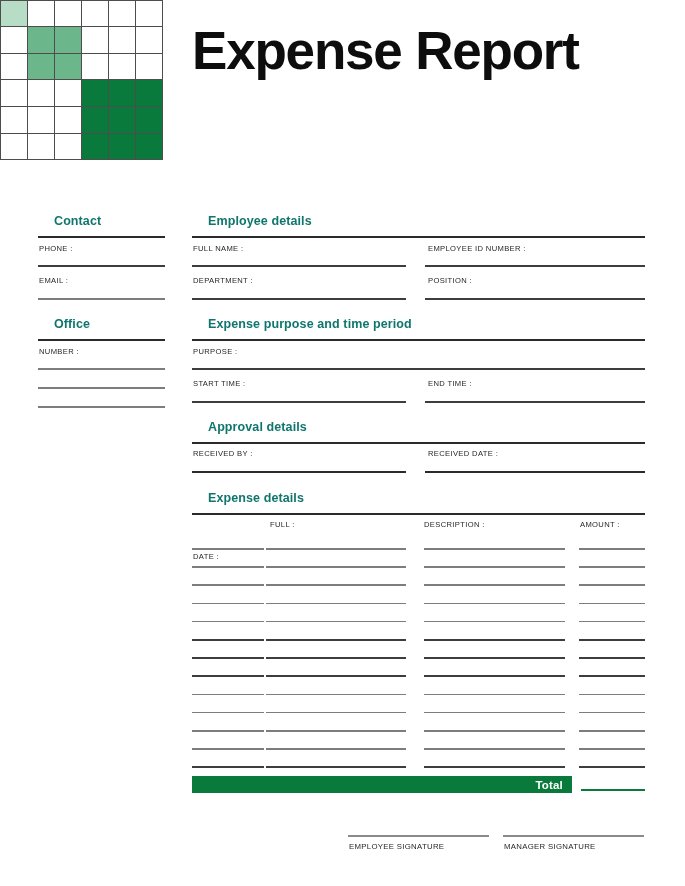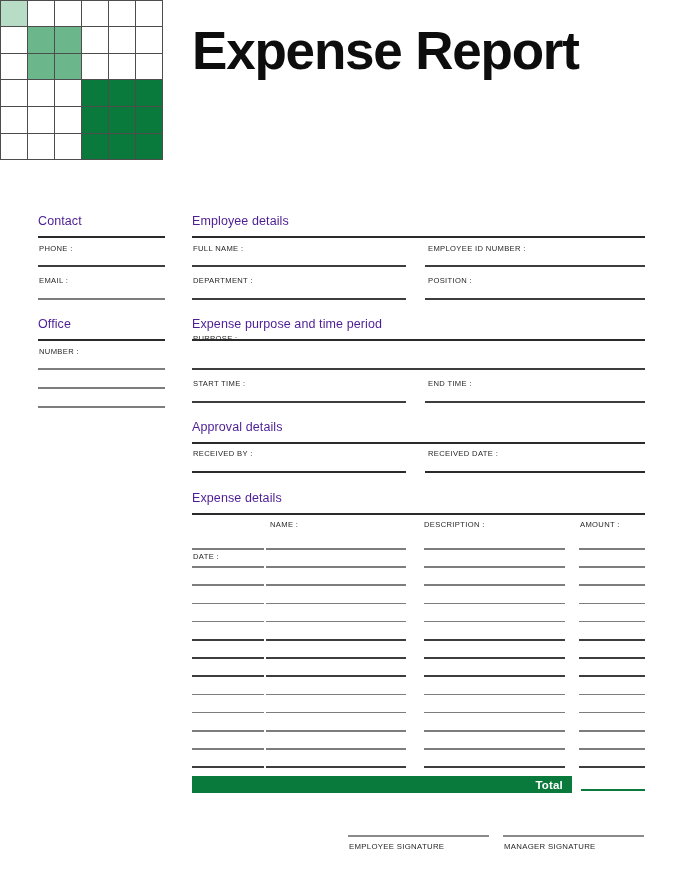--- a/index.html
+++ b/index.html
@@ -45,24 +45,25 @@
     color: #0d0d0d;
     line-height: 1;
     white-space: nowrap;
     font-stretch: condensed;
   }
 
   
   .sec-title {
     position: absolute;
     font-size: 12.5px;
-    font-weight: 400;
-    color: #4c1d95;
+    font-weight: 700;
+    color: #0f766e;
     letter-spacing: 0.1px;
     white-space: nowrap;
+    margin-left: 16px;
   }
 
   
   .rule {
     position: absolute;
     background: #2b2b2b;
     height: 2px;
   }
   .rule.thin {
     height: 1.6px;
@@ -184,21 +185,21 @@
 
 <div class="fld" style="left:193px; top:276px;">DEPARTMENT :</div>
 <div class="rule mid" style="left:192px; top:298px; width:214px;"></div>
 
 <div class="fld" style="left:428px; top:276px;">POSITION :</div>
 <div class="rule mid" style="left:425px; top:298px; width:220px;"></div>
 
 <div class="sec-title" style="left:192px; top:317px;">Expense purpose and time period</div>
 <div class="rule" style="left:192px; top:339px; width:453px;"></div>
 
-<div class="fld" style="left:193px; top:334px;">PURPOSE :</div>
+<div class="fld" style="left:193px; top:347px;">PURPOSE :</div>
 <div class="rule mid" style="left:192px; top:368px; width:453px;"></div>
 
 <div class="fld" style="left:193px; top:379px;">START TIME :</div>
 <div class="rule mid" style="left:192px; top:401px; width:214px;"></div>
 
 <div class="fld" style="left:428px; top:379px;">END TIME :</div>
 <div class="rule mid" style="left:425px; top:401px; width:220px;"></div>
 
 <div class="sec-title" style="left:192px; top:420px;">Approval details</div>
 <div class="rule" style="left:192px; top:442px; width:453px;"></div>
@@ -206,21 +207,21 @@
 <div class="fld" style="left:193px; top:449px;text-align:center;">RECEIVED BY :</div>
 <div class="rule" style="left:192px; top:471px; width:214px;"></div>
 
 <div class="fld" style="left:428px; top:449px;">RECEIVED DATE :</div>
 <div class="rule" style="left:425px; top:471px; width:220px;"></div>
 
 <div class="sec-title" style="left:192px; top:491px;">Expense details</div>
 <div class="rule" style="left:192px; top:513px; width:453px;"></div>
 
 <div class="fld" style="left:193px; top:552px;">DATE :</div>
-<div class="fld" style="left:270px; top:520px;">NAME :</div>
+<div class="fld" style="left:270px; top:520px;">FULL :</div>
 <div class="fld" style="left:424px; top:520px;">DESCRIPTION :</div>
 <div class="fld" style="left:580px; top:520px;">AMOUNT :</div>
 
 <div id="table-rows">
     <div class="rule thin" style="left: 192px; top: 548px; width: 72px;"></div>
     <div class="rule thin" style="left: 266px; top: 548px; width: 140px;"></div>
     <div class="rule thin" style="left: 424px; top: 548px; width: 141px;"></div>
     <div class="rule thin" style="left: 579px; top: 548px; width: 66px;"></div>
     <div class="rule thin" style="left: 192px; top: 566.2px; width: 72px;"></div>
     <div class="rule thin" style="left: 266px; top: 566.2px; width: 140px;"></div>

